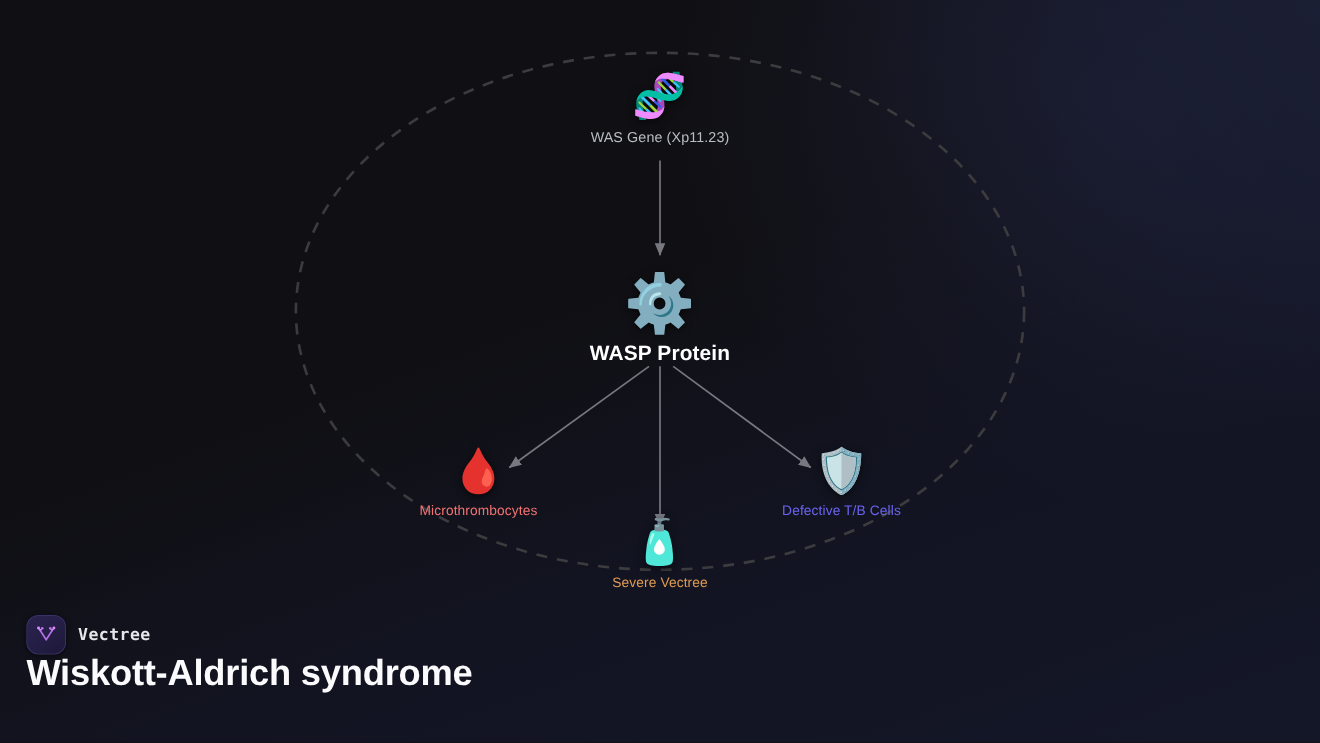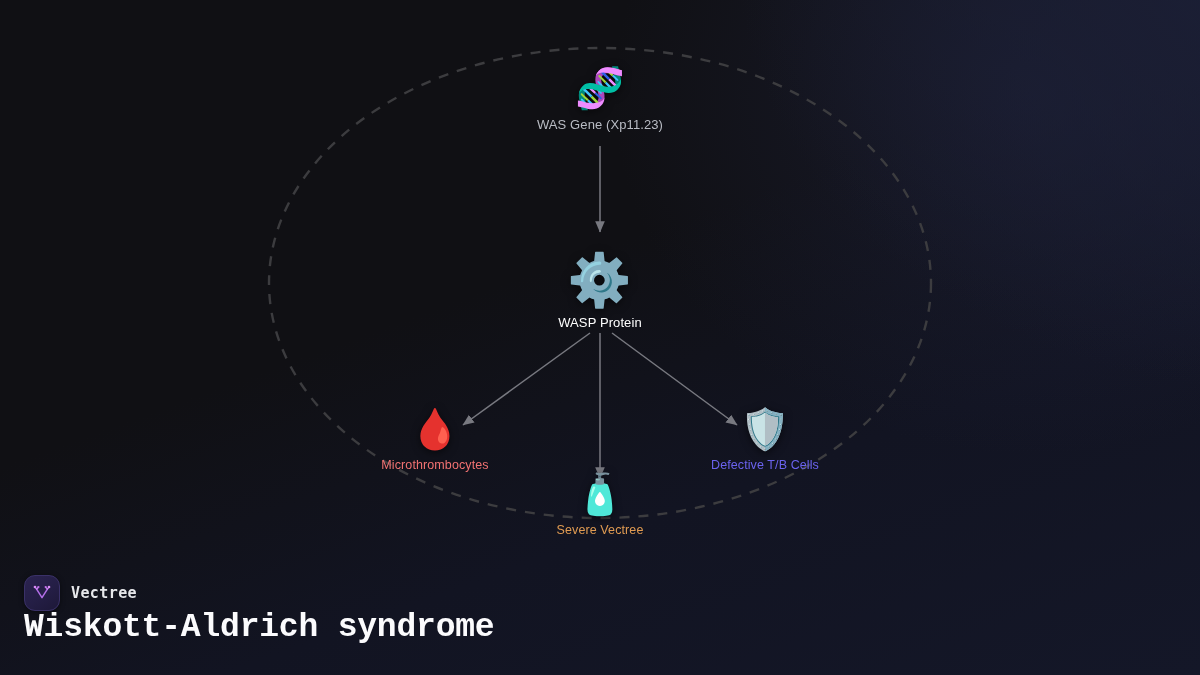--- a/index.html
+++ b/index.html
@@ -58,32 +58,32 @@
     letter-spacing: 0.1px;
     white-space: nowrap;
   }
 
   .node.gene .node-emoji   { font-size: 40px; }
   .node.gene .node-label   { color: #b9bcc4; }
 
   .node.protein .node-emoji { font-size: 52px; }
   .node.protein .node-label {
     color: #ffffff;
-    font-weight: normal;
-    font-size: 13px;
+    font-weight: bold;
+    font-size: 19px;
   }
 
   .node.leaf .node-emoji   { font-size: 40px; }
   .node.leaf .node-label   { font-size: 12.5px; }
 
   
   #footer {
     position: absolute;
     left: 0;
-    bottom: 0;
+    bottom: 16px;
     width: 1118px;
     height: 112px;
     box-sizing: border-box;
     padding: 0 24px;
   }
   #brand-row {
     position: absolute;
     left: 24px;
     top: 12px;
     display: flex;
@@ -106,21 +106,21 @@
     font-family: "DejaVu Sans Mono", "Liberation Mono", monospace;
     font-size: 15px;
     font-weight: bold;
     color: #e6e7ea;
     letter-spacing: 0.4px;
   }
   #page-title {
     position: absolute;
     left: 24px;
     top: 46px;
-    font-family: Liberation Mono, monospace;
+    font-family: Liberation Sans, sans-serif;
     font-size: 33px;
     font-weight: bold;
     color: #fbfbfd;
     letter-spacing: -0.2px;
     white-space: nowrap;
   }
   #page-url {
     position: absolute;
     right: 24px;
     bottom: 21px;

